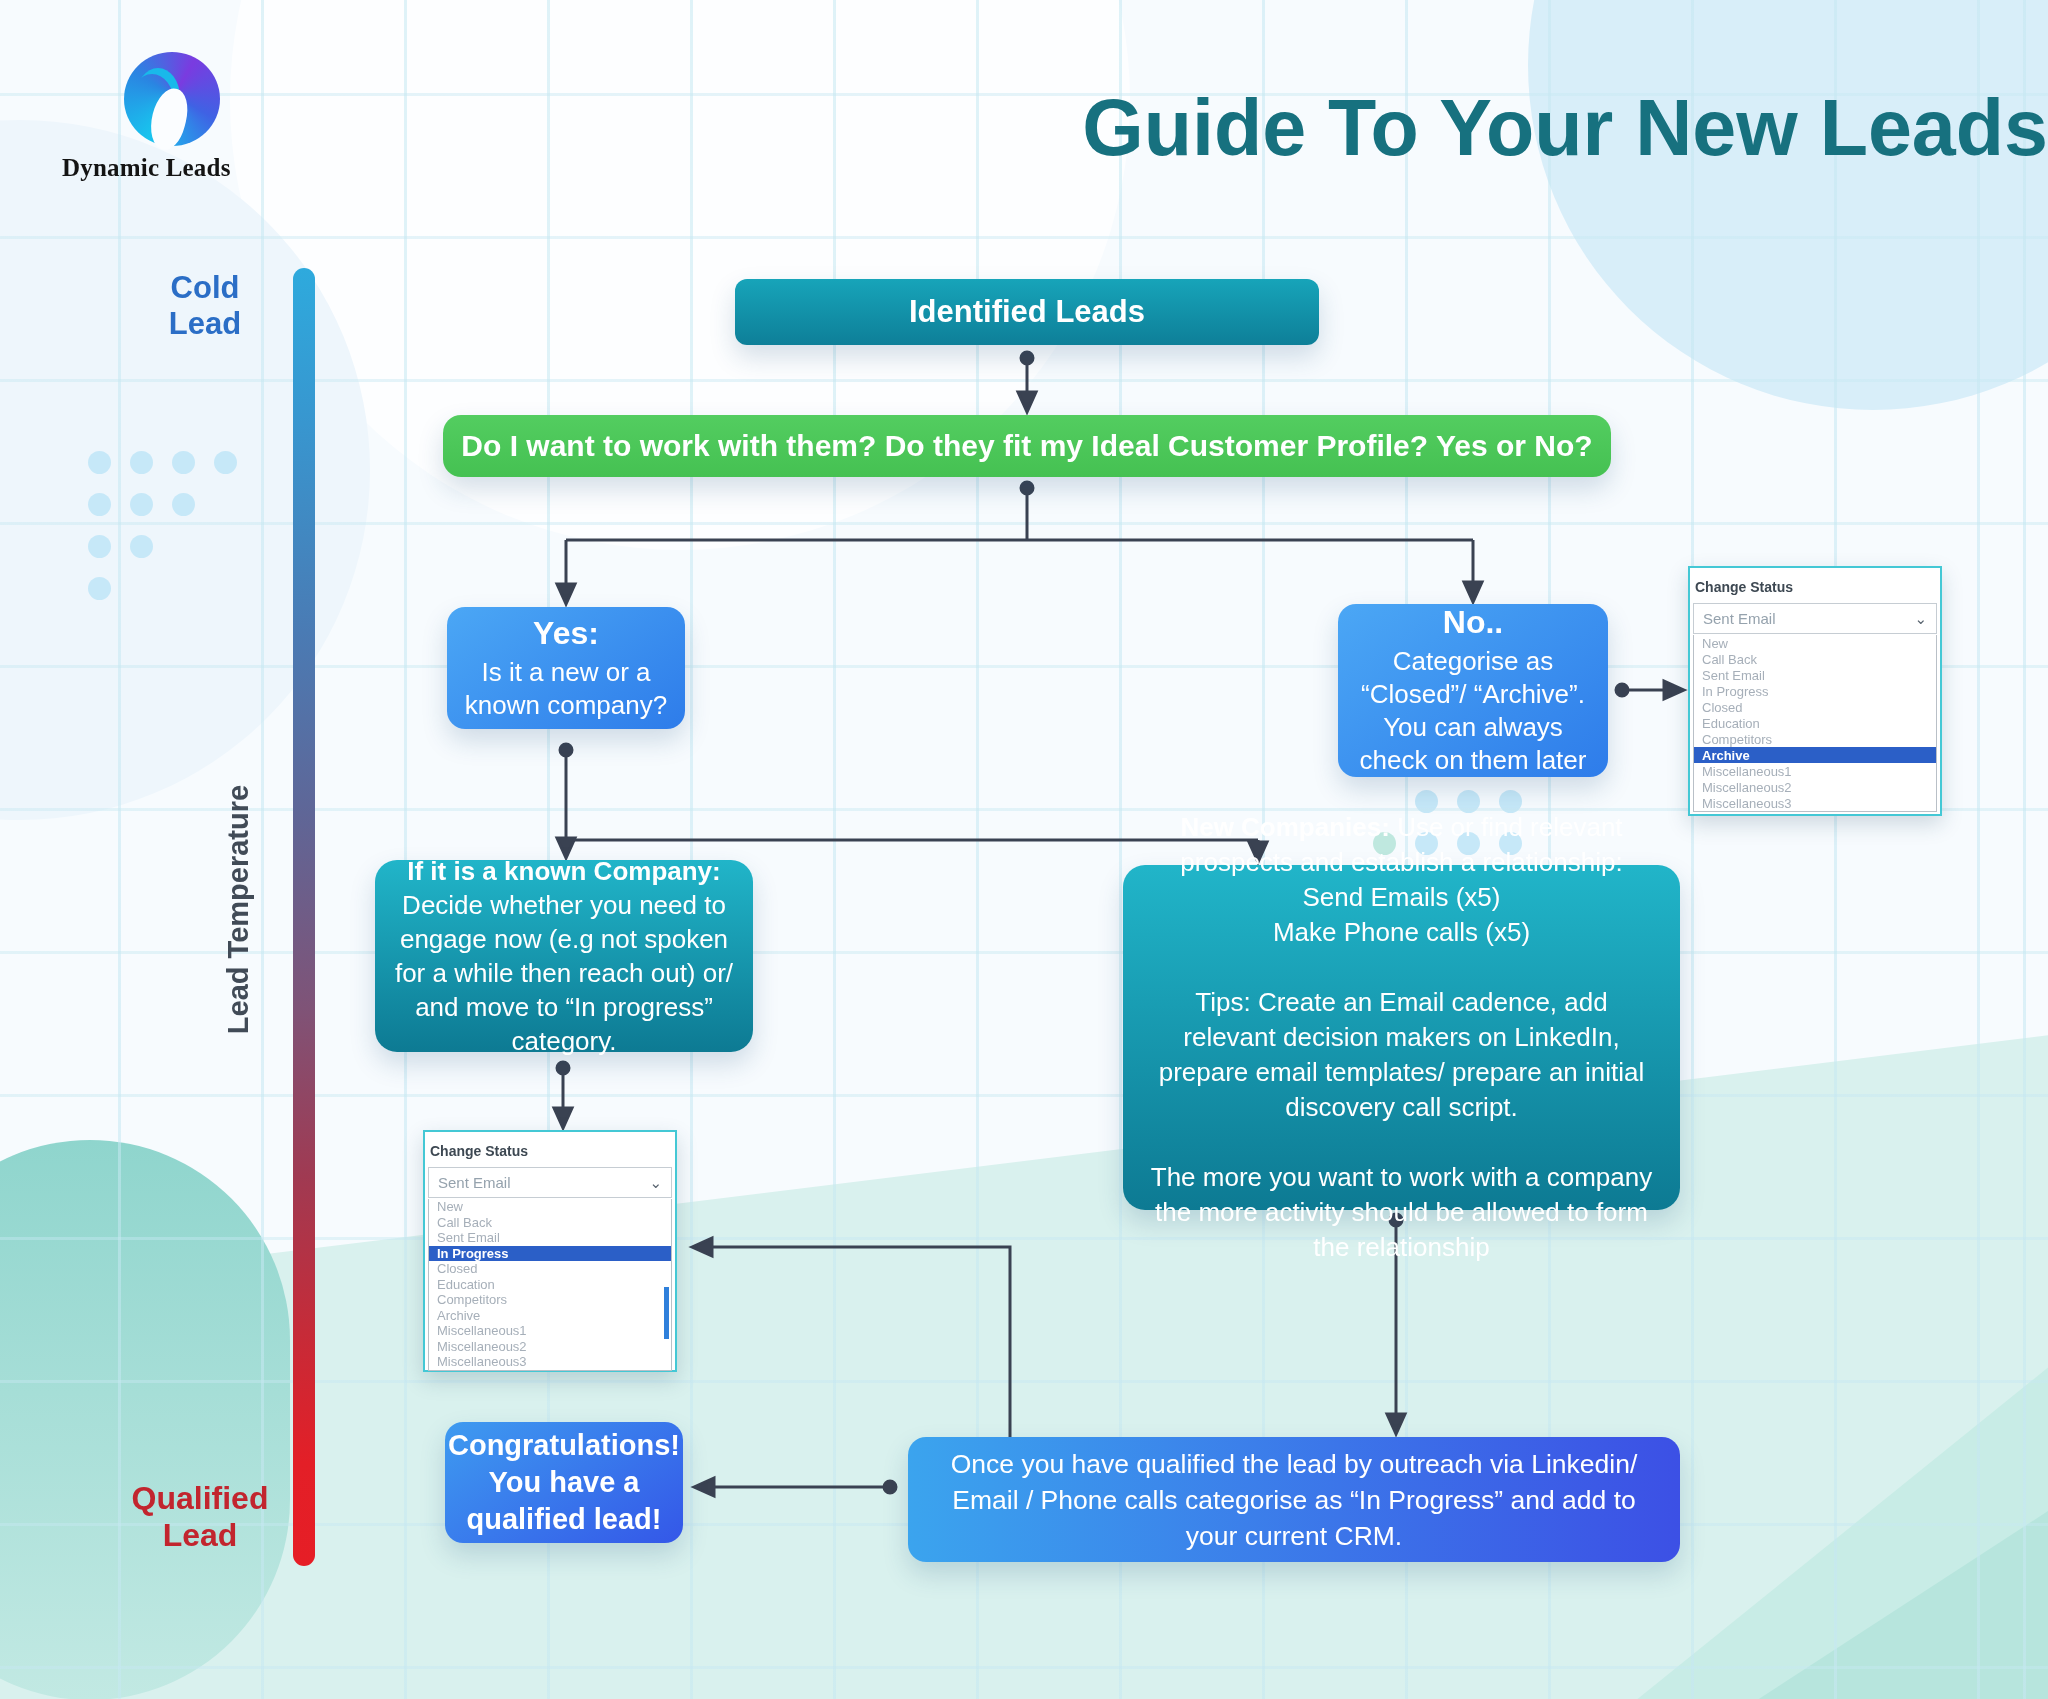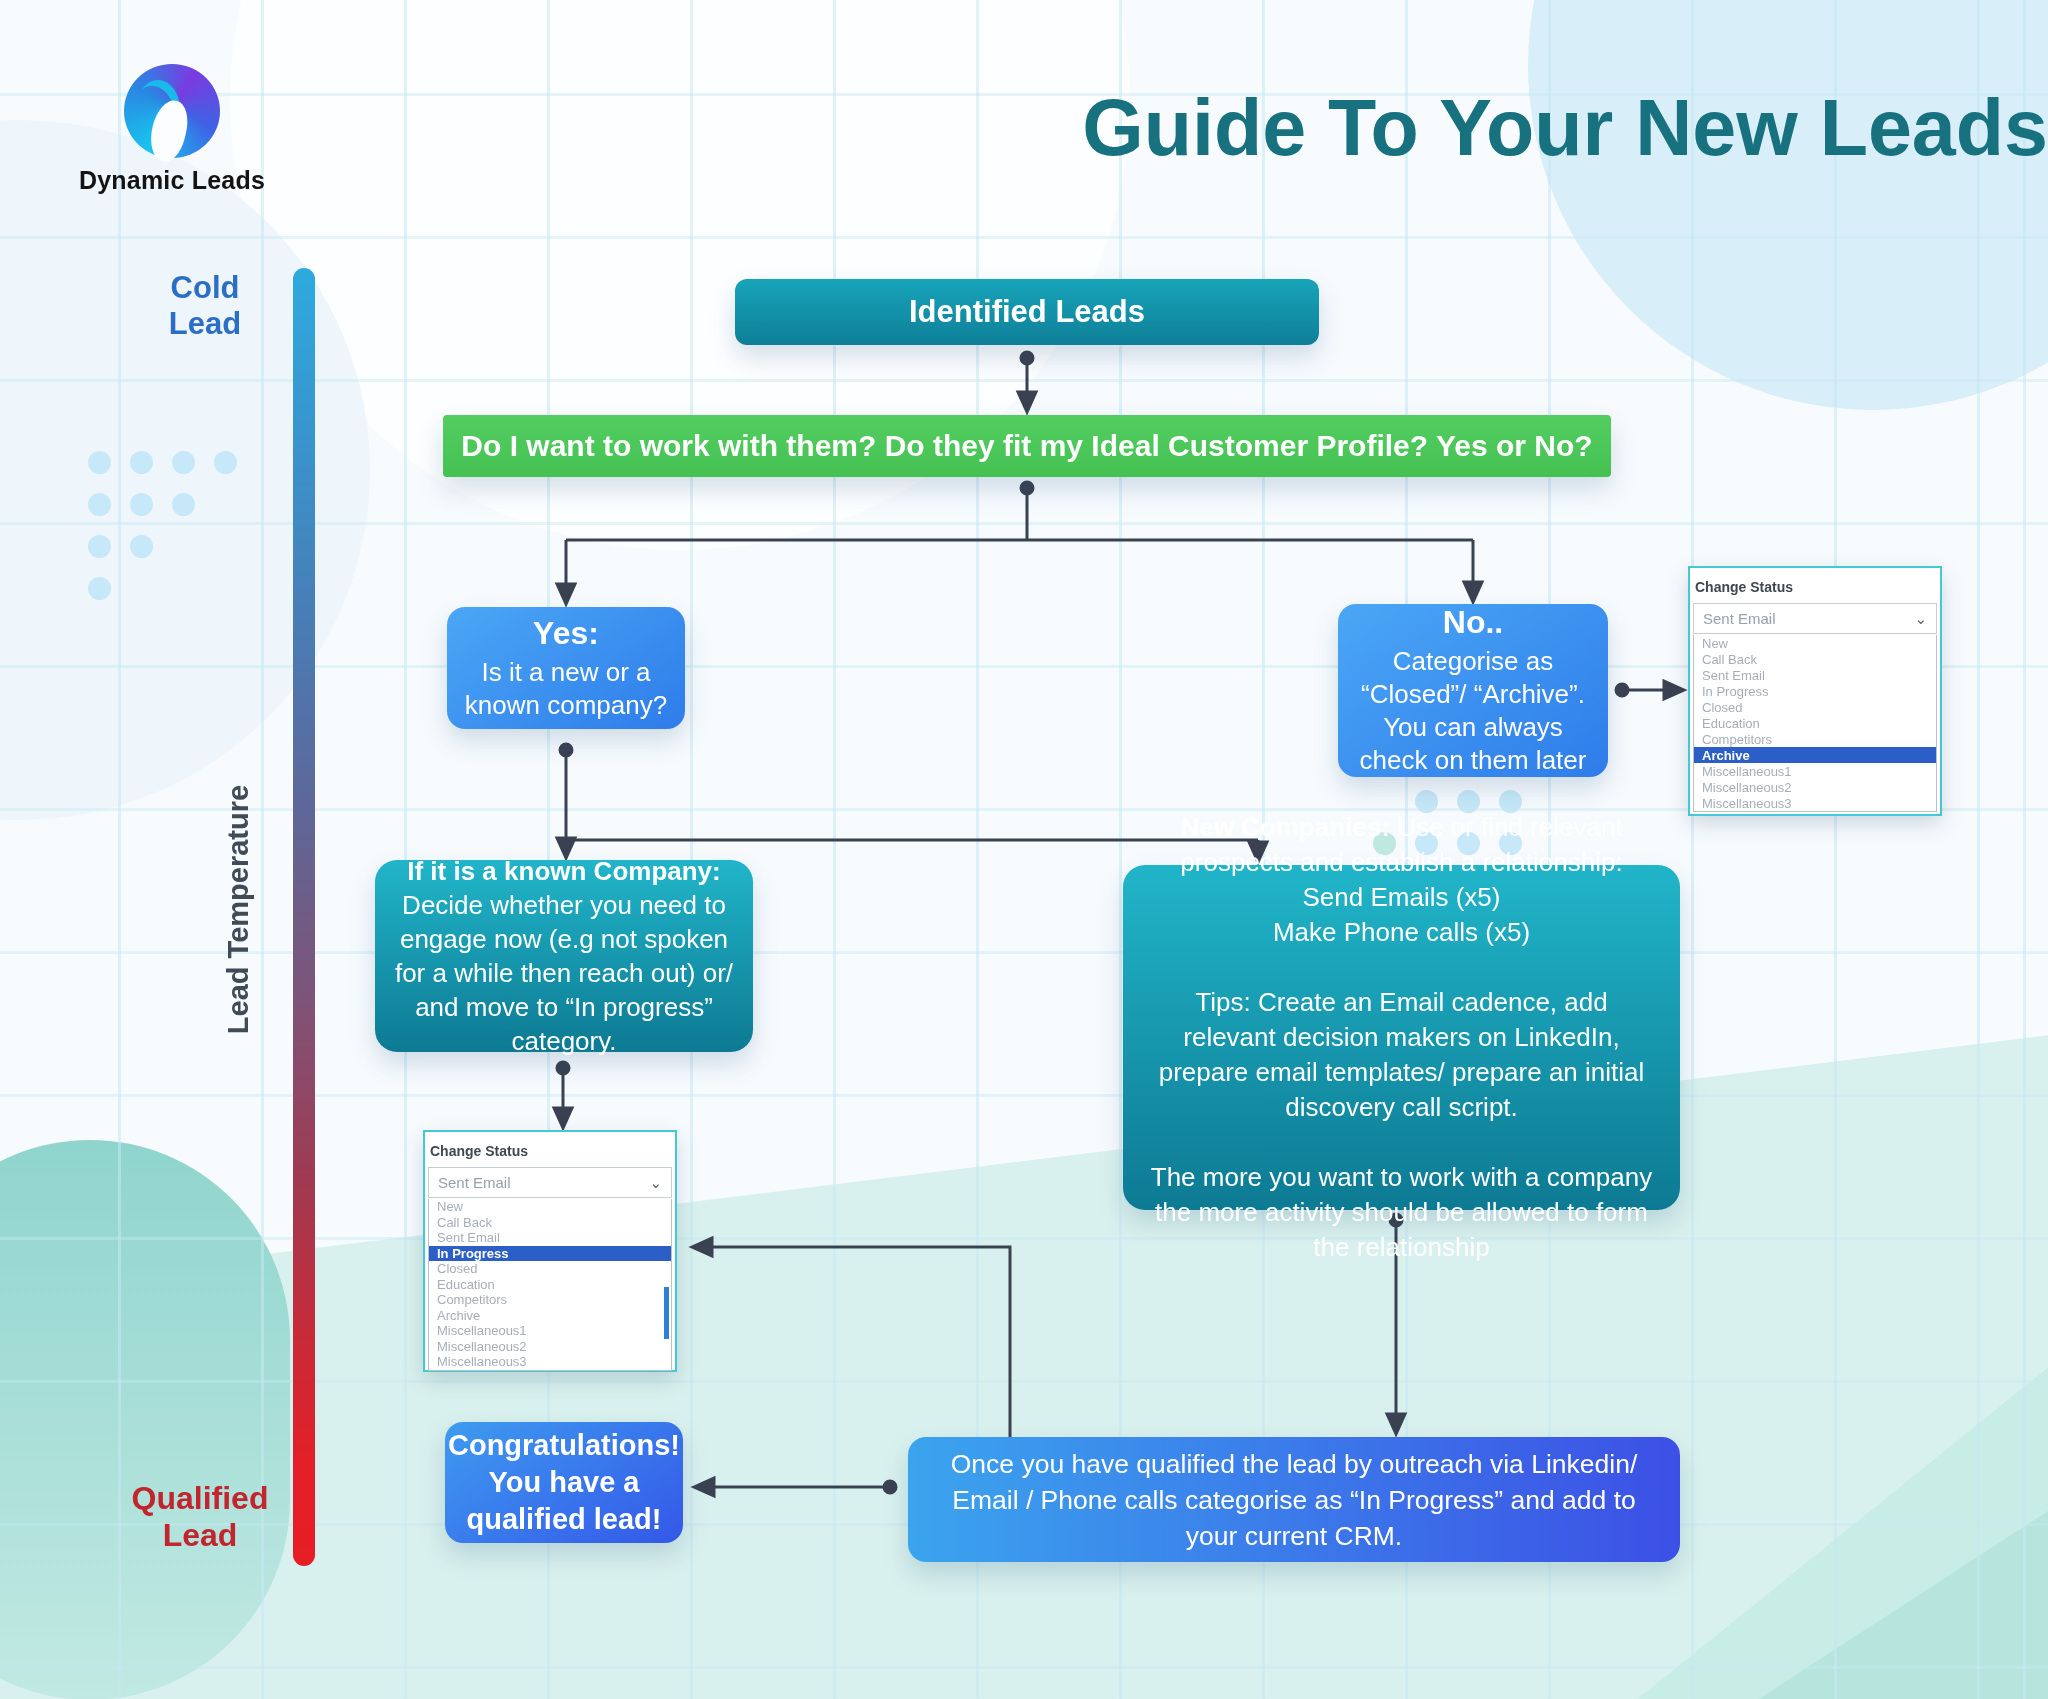--- a/index.html
+++ b/index.html
@@ -25,21 +25,21 @@
   .mint-tri2{right:-40px;bottom:-20px;width:360px;height:260px;
     background:#b7e5dd;clip-path:polygon(0 100%,100% 10%,100% 100%);}
   .grid{position:absolute;inset:0;z-index:1;pointer-events:none;
     background-image:
       repeating-linear-gradient(90deg,rgba(198,232,242,.55) 0 3px,transparent 3px 143px),
       repeating-linear-gradient(0deg,rgba(198,232,242,.45) 0 3px,transparent 3px 143px);
     background-position:-25px -30px;}
   .dot{position:absolute;border-radius:50%;width:23px;height:23px;background:#c6e8f8;}
   .dot.mint{background:#bfe8df;}
   
-  .logo{position:absolute;left:62px;top:64px;z-index:3;width:220px;text-align:center;}
+  .logo{position:absolute;left:62px;top:52px;z-index:3;width:220px;text-align:left;font-family:Liberation Serif, serif;}
   .logo-mark{position:relative;width:96px;height:94px;margin:0 auto;border-radius:50%;
     background:conic-gradient(from 210deg at 52% 46%,#18c4ee,#2a85e2,#7a3be0,#3f62e4,#18c4ee);}
   .logo-mark::after{content:"";position:absolute;left:28px;top:36px;width:34px;height:62px;
     background:#fbfdff;border-radius:50% 50% 46% 54%;transform:rotate(14deg);}
   .logo-mark::before{content:"";position:absolute;left:12px;top:16px;width:44px;height:58px;
     border-radius:50%;background:transparent;box-shadow:-6px 6px 0 0 #19b9ea inset;}
   .brand{margin-top:8px;font-size:25px;font-weight:bold;color:#141414;letter-spacing:.2px;}
   
   .page-title{position:absolute;left:0;right:0;top:82px;z-index:3;text-align:right;
     font-size:79px;font-weight:700;color:var(--title-teal,#17717f);letter-spacing:0;}
@@ -54,21 +54,21 @@
     font-size:32px;font-weight:bold;color:var(--qualified-red,#c2252e);line-height:37px;}
   .temp-axis{position:absolute;left:88px;top:893px;width:300px;z-index:3;text-align:center;
     font-size:29px;font-weight:bold;color:#414b57;transform:rotate(-90deg);}
   
   .node{position:absolute;z-index:4;color:#fff;display:flex;flex-direction:column;
     align-items:center;justify-content:center;text-align:center;
     box-shadow:0 12px 26px rgba(30,80,120,.18);}
   .identified{left:735px;top:279px;width:584px;height:66px;border-radius:12px;
     background:linear-gradient(180deg,var(--pill-teal-top,#17a4b9),var(--pill-teal-bot,#0e7f98));
     font-size:31px;font-weight:bold;}
-  .decision{left:443px;top:415px;width:1168px;height:62px;border-radius:4px;
+  .decision{left:443px;top:415px;width:1168px;height:62px;border-radius:18px;
     background:linear-gradient(180deg,#53cd60,var(--green,#45c152));
     font-size:30px;font-weight:bold;padding:0 10px;box-sizing:border-box;}
   .yes-node{left:447px;top:607px;width:238px;height:122px;border-radius:18px;
     background:linear-gradient(145deg,var(--blue-top,#4ba7f5),var(--blue-bot,#2e7cea));padding:6px;box-sizing:border-box;}
   .no-node{left:1338px;top:604px;width:270px;height:173px;border-radius:18px;
     background:linear-gradient(145deg,var(--blue-top,#4ba7f5),var(--blue-bot,#2e7cea));padding:8px;box-sizing:border-box;}
   .node-title{font-size:32px;font-weight:bold;margin-bottom:4px;}
   .node-body{font-size:26px;line-height:33px;}
   .known-node{left:375px;top:860px;width:378px;height:192px;border-radius:22px;
     background:linear-gradient(180deg,var(--tealbox-top,#21b5c9),var(--tealbox-bot,#0d7a93));

